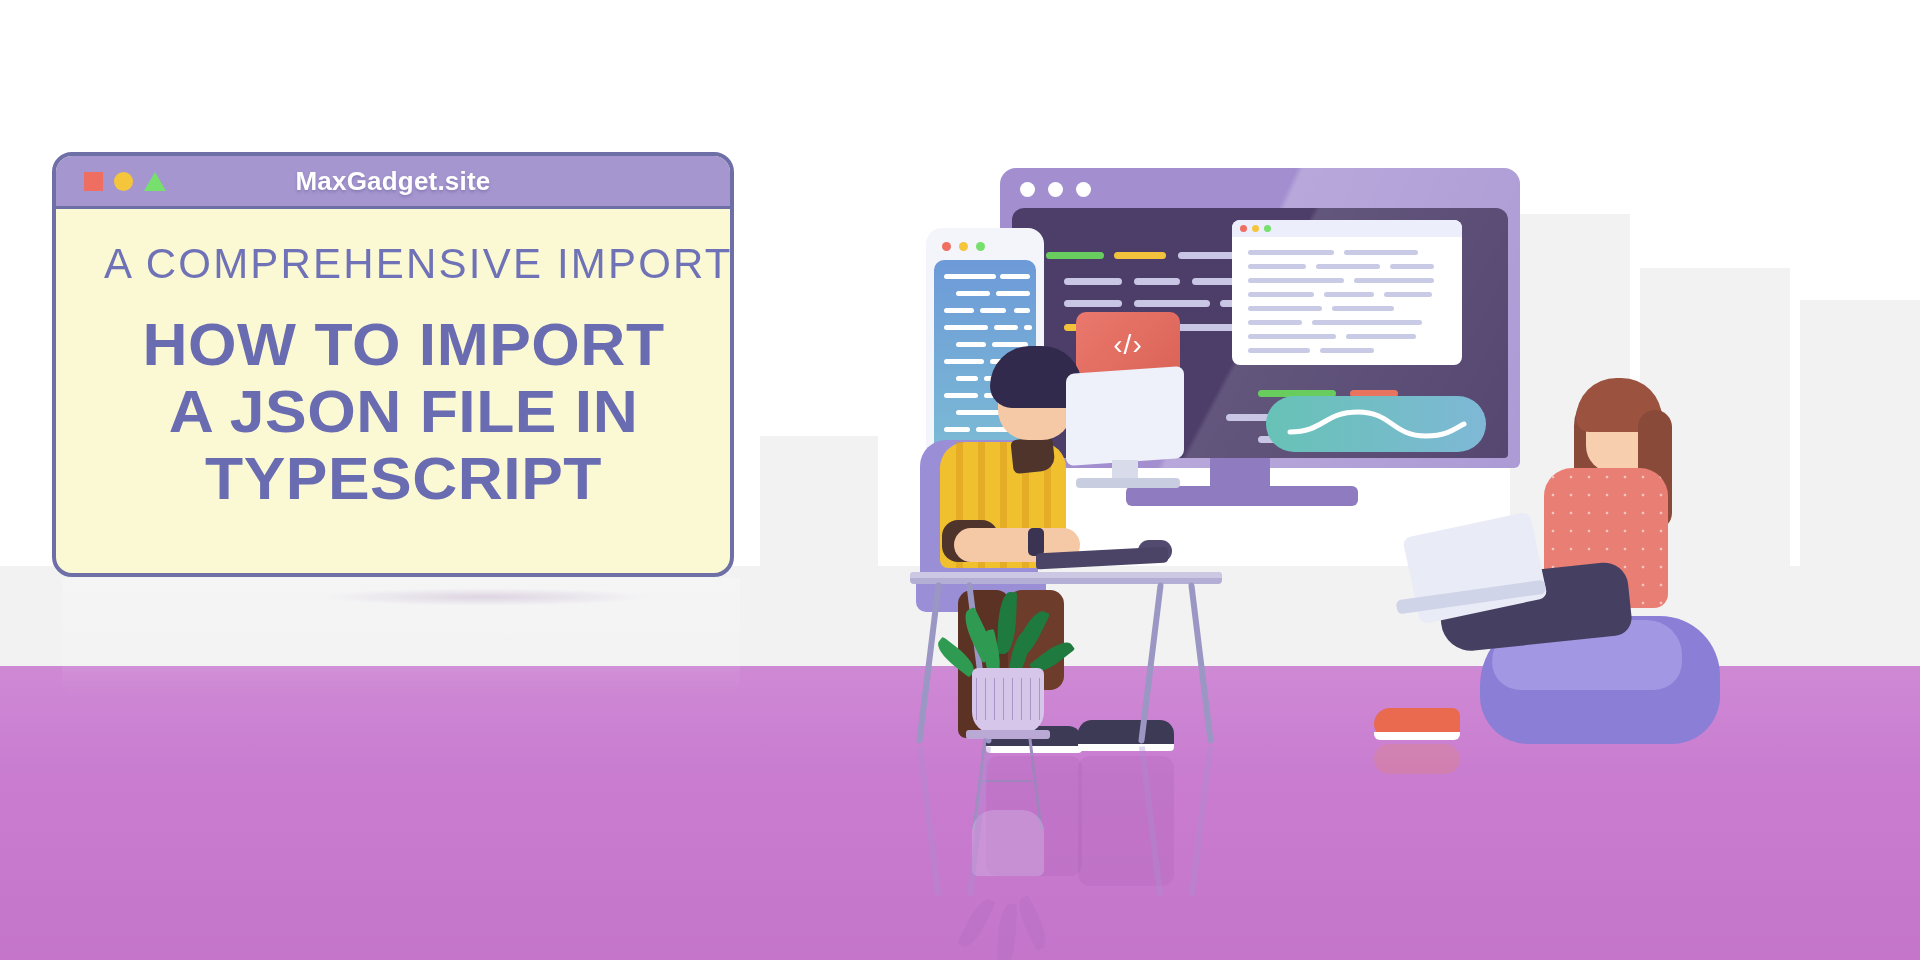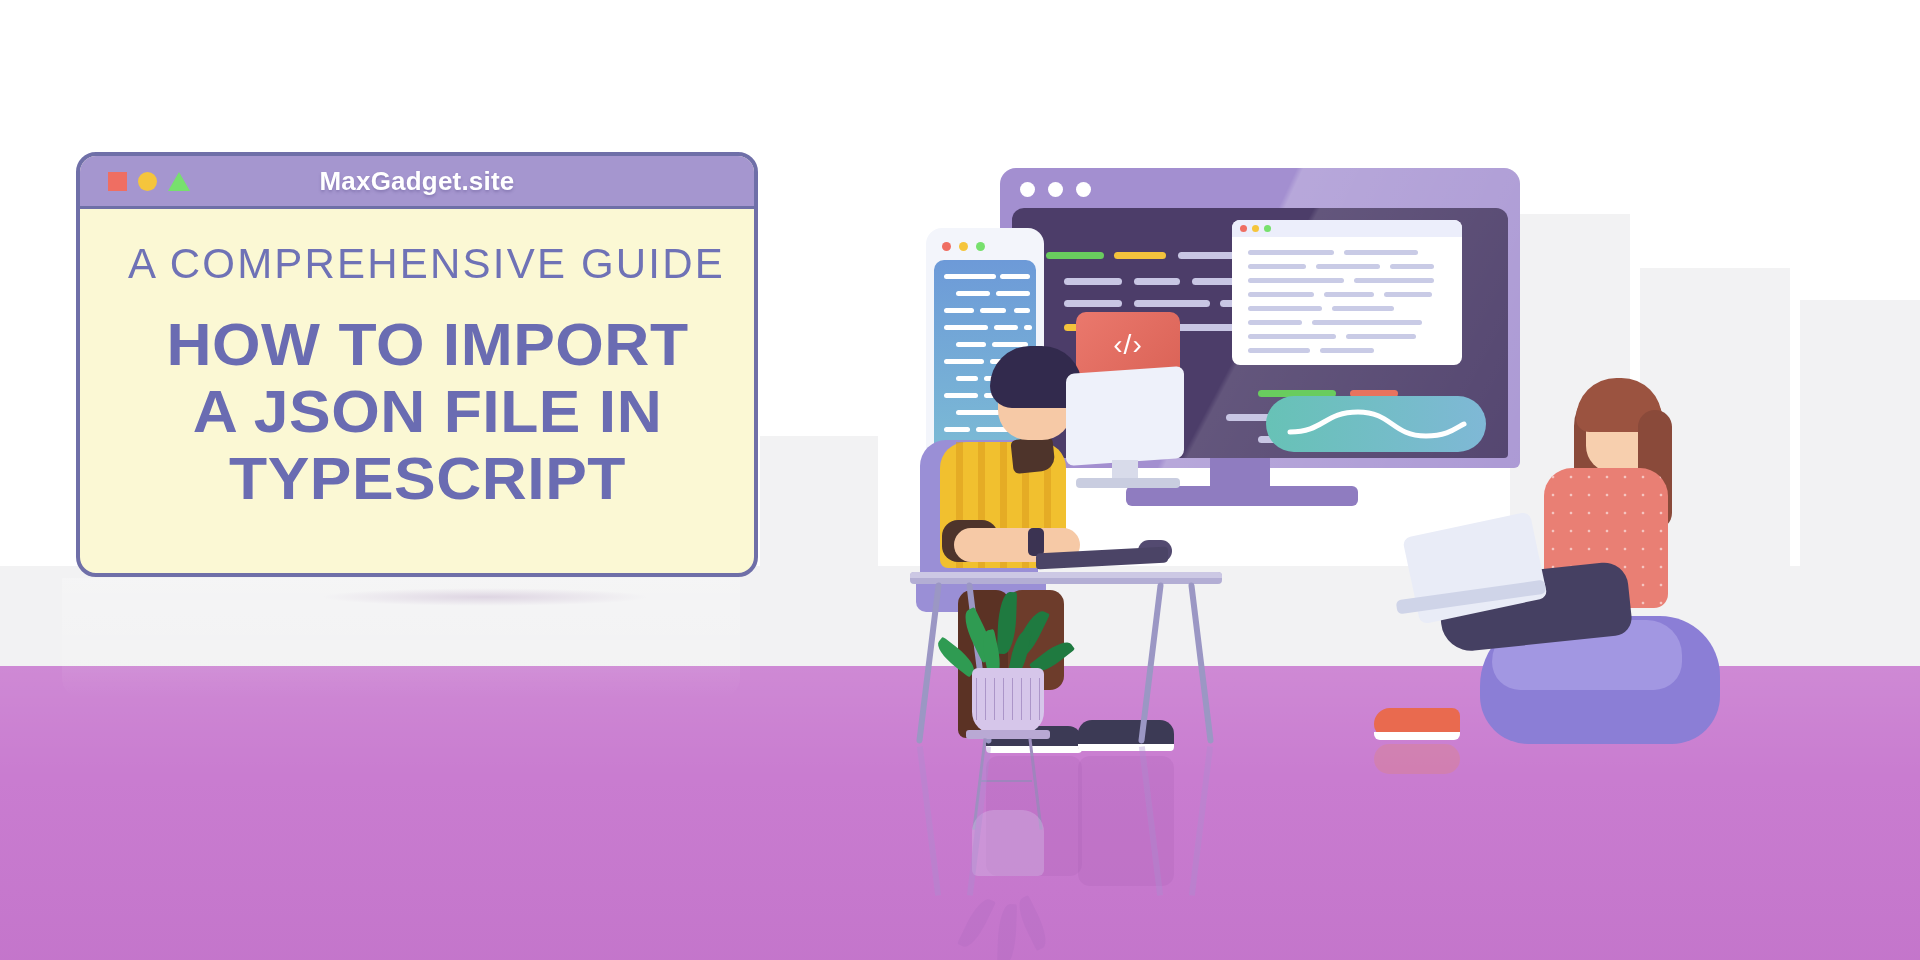--- a/index.html
+++ b/index.html
@@ -17,21 +17,21 @@
   .bg-floor   { position:absolute; left:0; top:666px; width:1920px; height:294px; background:#c97cd0; }
   .bg-floor-sheen {
     position:absolute; left:0; top:666px; width:1920px; height:294px;
     background:linear-gradient(180deg, rgba(255,255,255,.10) 0%, rgba(255,255,255,0) 38%, rgba(150,60,160,.10) 100%);
   }
   
   .sky-block { position:absolute; background:#f2f2f3; }
 
   
   .card {
-    position:absolute; left:76px; top:152px; width:682px; height:425px;
+    position:absolute; left:52px; top:152px; width:682px; height:425px;
     background:#fbf8d4; border:4px solid #6f6fa8; border-radius:20px;
     overflow:hidden;
   }
   .card-titlebar {
     height:53px; background:#a596cf; border-bottom:3px solid #6f6fa8;
     display:flex; align-items:center; position:relative;
   }
   .dots { display:flex; align-items:center; gap:11px; margin-left:28px; }
   .dot-square   { width:19px; height:19px; background:#ef6e62; }
   .dot-circle   { width:19px; height:19px; background:#f5c53c; border-radius:50%; }
@@ -402,21 +402,21 @@
   <div class="card">
     <div class="card-titlebar">
       <div class="dots">
         <span class="dot-square"></span>
         <span class="dot-circle"></span>
         <span class="dot-triangle"></span>
       </div>
       <div class="site-name">MaxGadget.site</div>
     </div>
     <div class="card-body">
-      <div class="kicker">A COMPREHENSIVE GUIDE</div>
+      <div class="kicker">A COMPREHENSIVE IMPORT</div>
       <div class="headline">
         <div>HOW TO IMPORT</div>
         <div>A JSON FILE IN</div>
         <div>TYPESCRIPT</div>
       </div>
     </div>
   </div>
 
 </div>
 

